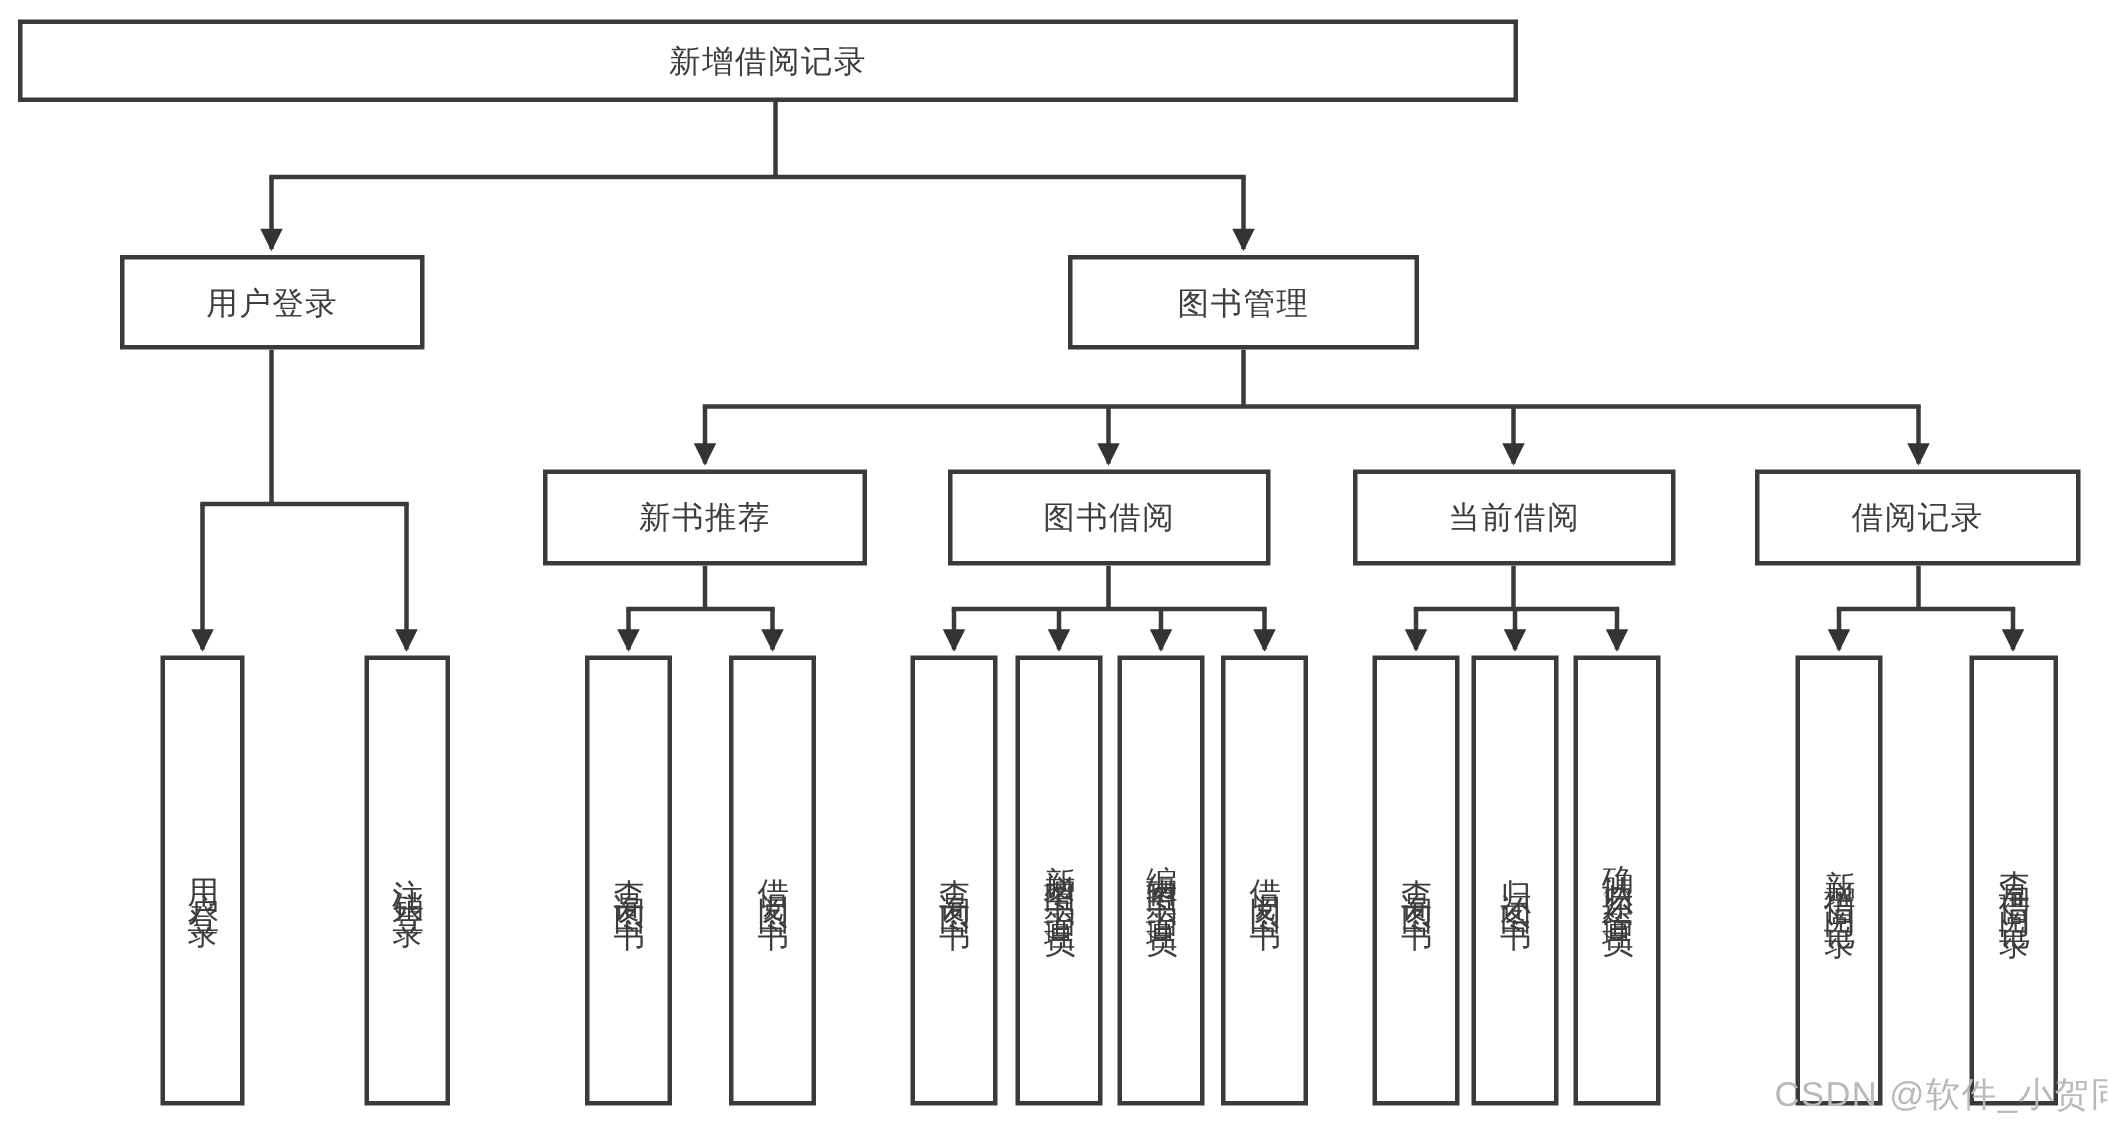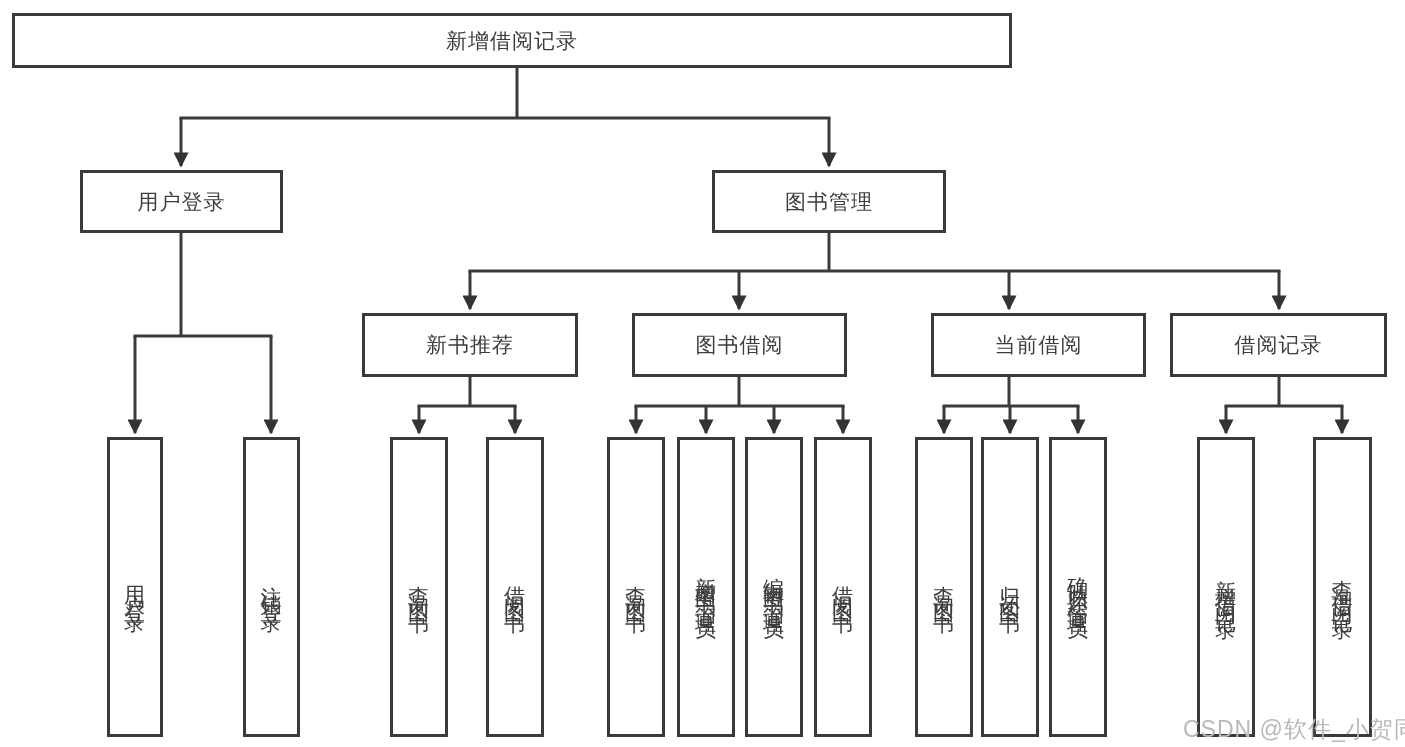--- a/index.html
+++ b/index.html
@@ -103,21 +103,21 @@
   <div class="hbox" style="left:712px;top:170px;width:234px;height:63px;text-align:center;">
     <span>图书管理</span>
   </div>
 
   <div class="hbox" style="left:632px;top:313px;width:215px;height:64px;">
     <span>图书借阅</span>
   </div>
   <div class="hbox" style="left:362px;top:313px;width:216px;height:64px;">
     <span>新书推荐</span>
   </div>
-  <div class="hbox" style="left:902px;top:313px;width:215px;height:64px;margin-left:29px;">
+  <div class="hbox" style="left:902px;top:313px;width:215px;height:64px;">
     <span>当前借阅</span>
   </div>
   <div class="hbox" style="left:1170px;top:313px;width:217px;height:64px;">
     <span>借阅记录</span>
   </div>
 
   <div class="vbox" style="left:107px;top:437px;width:56px;height:300px;">
     <span>用户登录</span>
   </div>
   <div class="vbox" style="left:243px;top:437px;width:57px;height:300px;">

